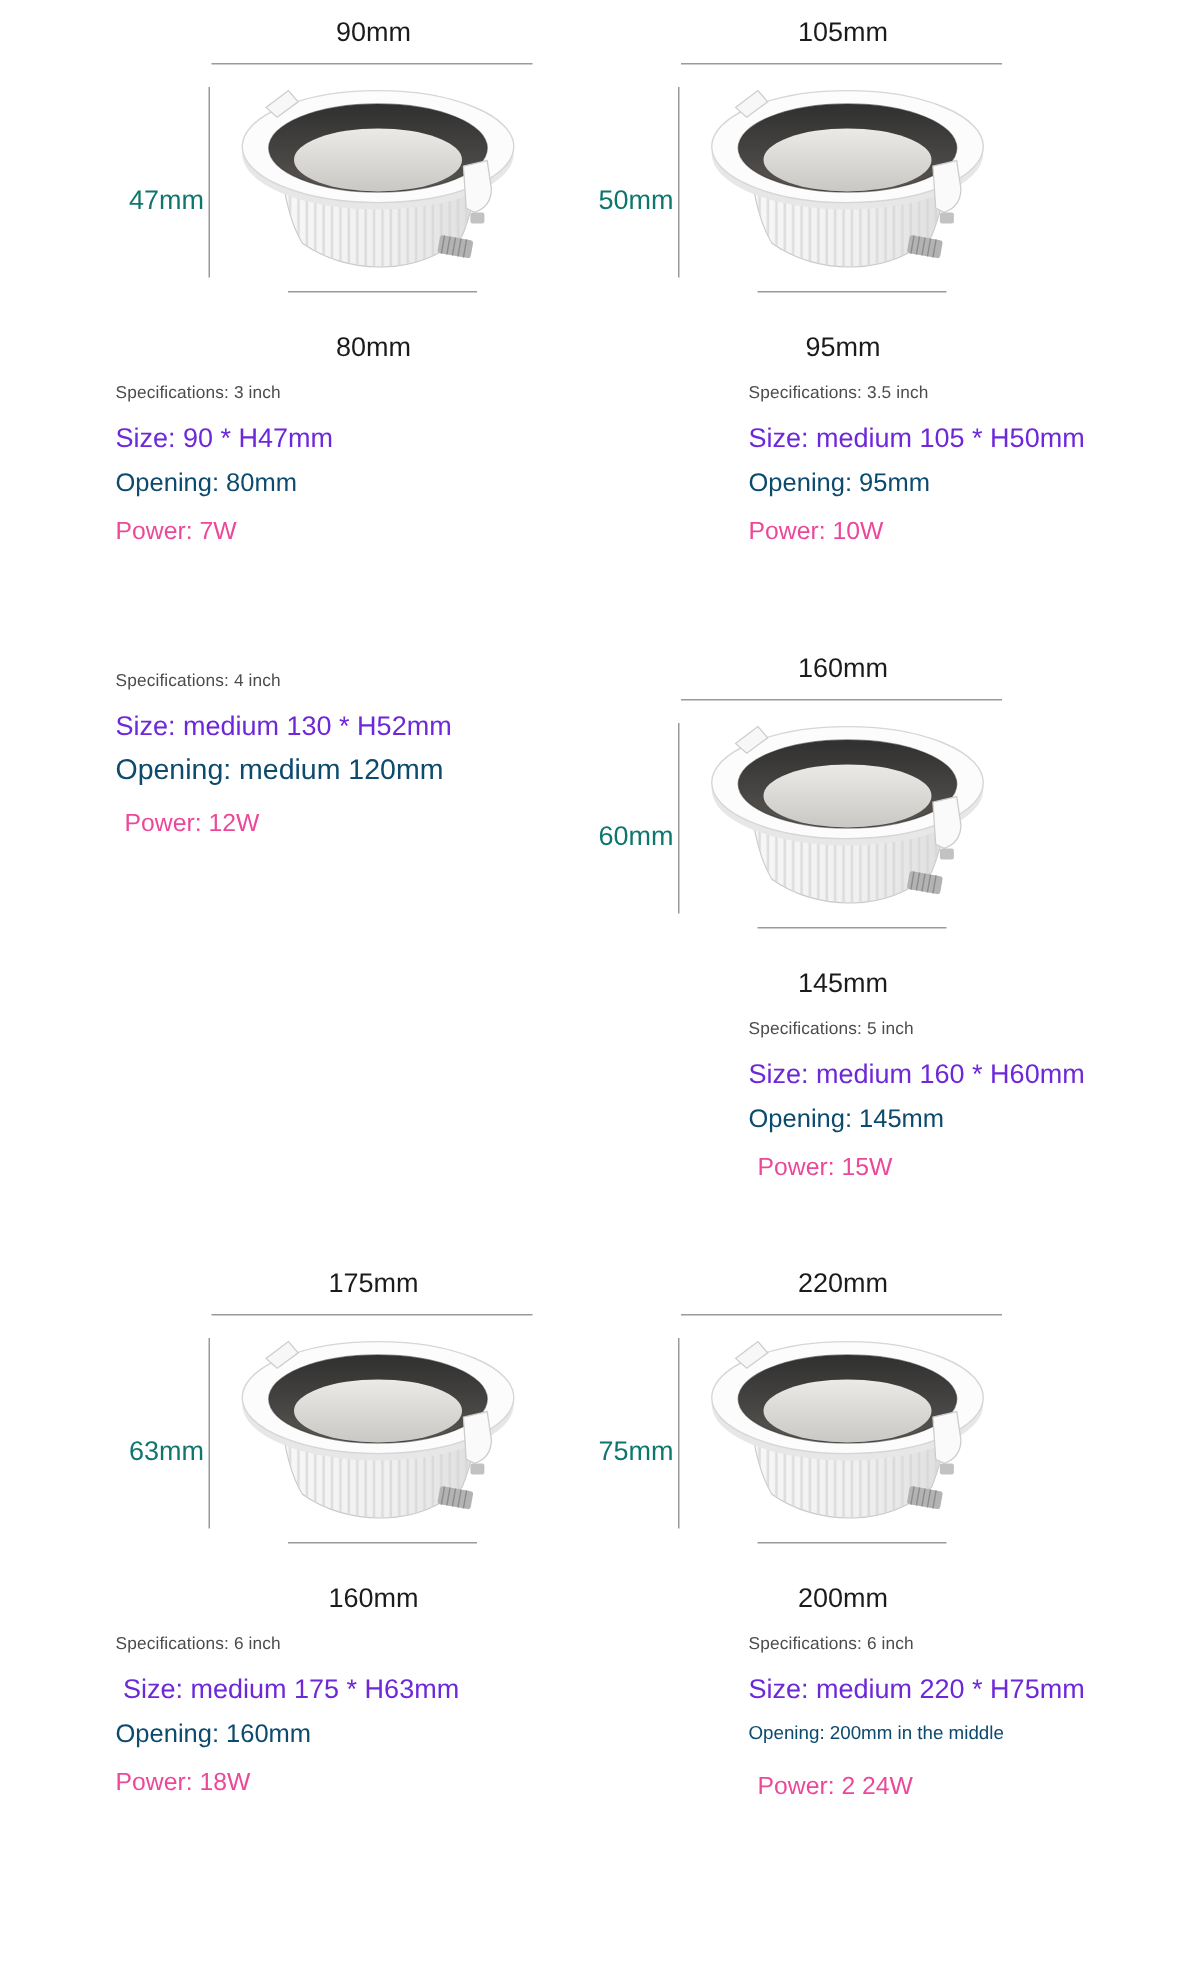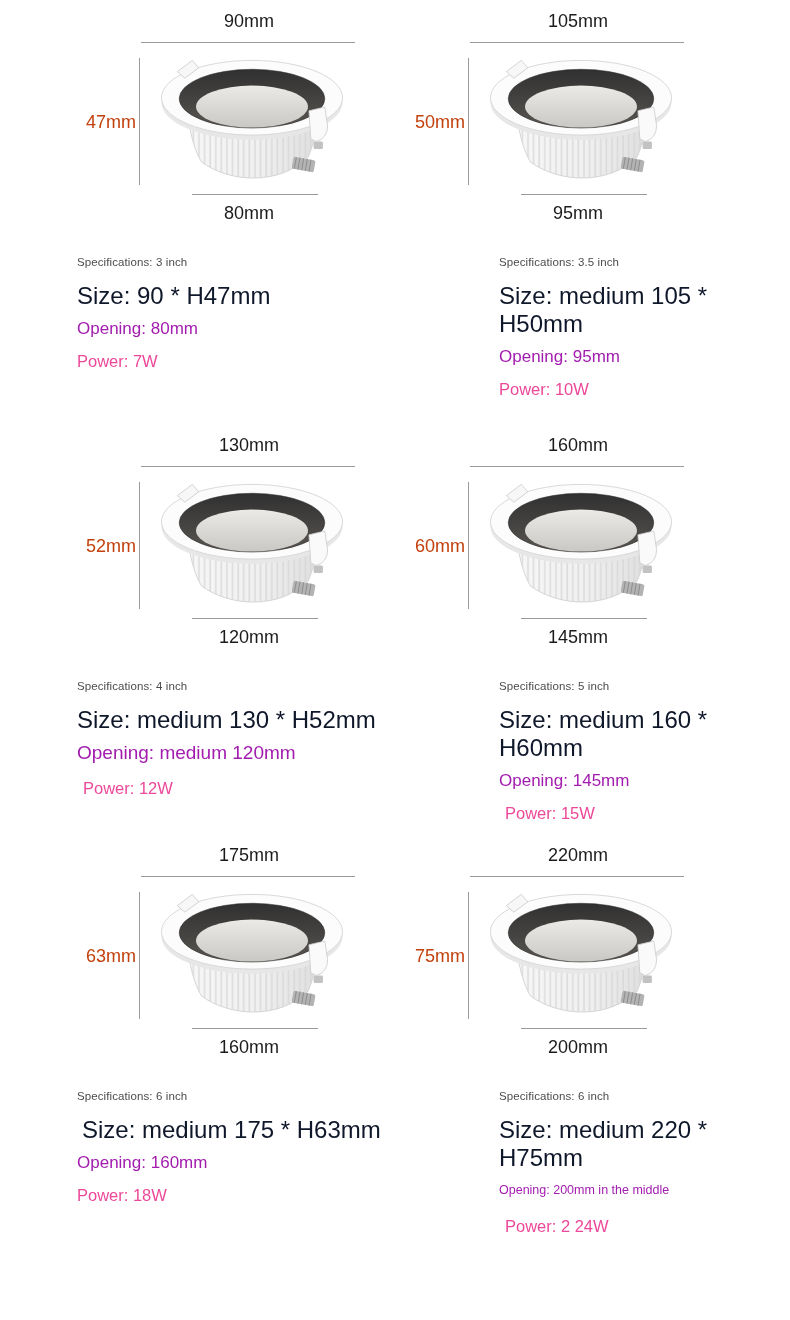--- a/index.html
+++ b/index.html
@@ -12,47 +12,47 @@
   }
   .grid{
     display:grid;
     grid-template-columns:395px 395px;
     grid-template-rows:420px 410px 410px;
     width:748px;
   }
   .cell{padding-top:8px;box-sizing:border-box;}
   .cell.r2,.cell.r3{padding-top:12px;}
   .cell.colL .figure{margin-left:86px;}
-  .cell.colR .figure{margin-left:20px;}
+  .cell.colR .figure{margin-left:4px;}
   .cell.colL .textblock{margin-left:77px;}
   .cell.colR .textblock{margin-left:104px;}
 
   
   .figure{position:relative;width:272px;height:232px;}
   .dim-top-label,.dim-bottom-label{
     position:absolute;left:56px;width:214px;
     text-align:center;font-size:18px;color:#1b1b1b;line-height:22px;
   }
   .dim-top-label{top:2px;}
-  .dim-bottom-label{top:194px;}
+  .dim-bottom-label{top:212px;}
   .dim-top-line{position:absolute;left:55px;top:34px;width:214px;height:1px;background:#9a9a9a;}
   .dim-side-line{position:absolute;left:53px;top:50px;width:1px;height:127px;background:#9a9a9a;}
   .dim-side-label{
-    position:absolute;left:0;top:103px;width:48px;
-    text-align:center;font-size:18px;color:#c2410c;line-height:22px;
+    position:absolute;left:0;top:114px;width:48px;
+    text-align:center;font-size:18px;color:#0f766e;line-height:22px;
   }
   .dim-bottom-line{position:absolute;left:106px;top:186px;width:126px;height:1px;background:#9a9a9a;}
   .lamp{position:absolute;left:70px;top:44px;width:192px;height:140px;}
 
   
   .textblock{margin-top:16px;}
   .textblock p{margin:0;}
   .spec{font-size:11.5px;color:#4c4c4c;margin-bottom:14px !important;letter-spacing:.1px;}
-  .size{font-size:24px;color:#0f172a;margin-bottom:9px !important;}
-  .opening{font-size:17px;color:#a21caf;margin-bottom:13px !important;}
+  .size{font-size:18px;color:#6d28d9;margin-bottom:9px !important;}
+  .opening{font-size:17px;color:#0c4a6e;margin-bottom:13px !important;}
   .opening--md{font-size:19px;line-height:20px;margin-bottom:16px !important;}
   .opening--sm{font-size:12.5px;line-height:18px;margin-bottom:18px !important;}
   .power{font-size:16.5px;color:#ec4899;}
   .indent-a{padding-left:6px;}
   .indent-b{padding-left:5px;}
   .hidden-defs{position:absolute;width:0;height:0;overflow:hidden;}
 </style>
 </head>
 <body>
 
@@ -138,31 +138,20 @@
     </div>
     <div class="textblock">
       <p class="spec">Specifications: 3.5 inch</p>
       <p class="size">Size: medium 105 * H50mm</p>
       <p class="opening">Opening: 95mm</p>
       <p class="power">Power: 10W</p>
     </div>
   </section>
 
   <section class="cell r2 colL">
-    <div class="figure">
-      <div class="dim-top-label">130mm</div>
-      <div class="dim-top-line"></div>
-      <div class="dim-side-label">52mm</div>
-      <div class="dim-side-line"></div>
-      <svg class="lamp" viewBox="0 0 200 150">
-          <use href="#downlight"></use>
-        </svg>
-      <div class="dim-bottom-line"></div>
-      <div class="dim-bottom-label">120mm</div>
-    </div>
     <div class="textblock">
       <p class="spec">Specifications: 4 inch</p>
       <p class="size">Size: medium 130 * H52mm</p>
       <p class="opening opening--md">Opening: medium 120mm</p>
       <p class="power indent-a">Power: 12W</p>
     </div>
   </section>
 
   <section class="cell r2 colR">
     <div class="figure">

